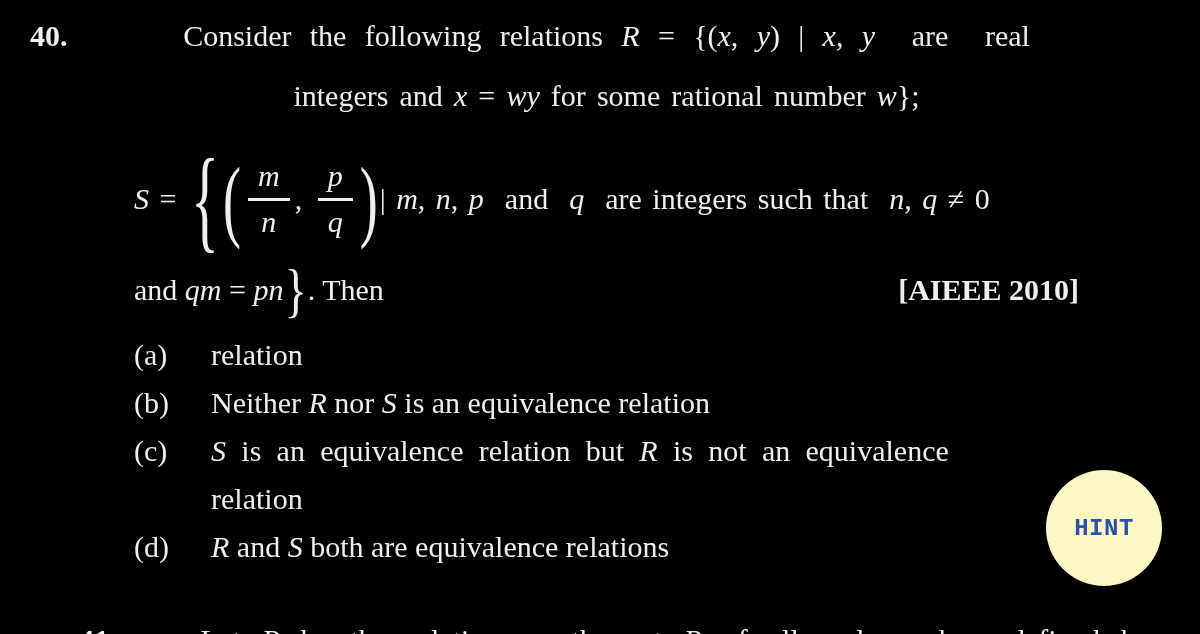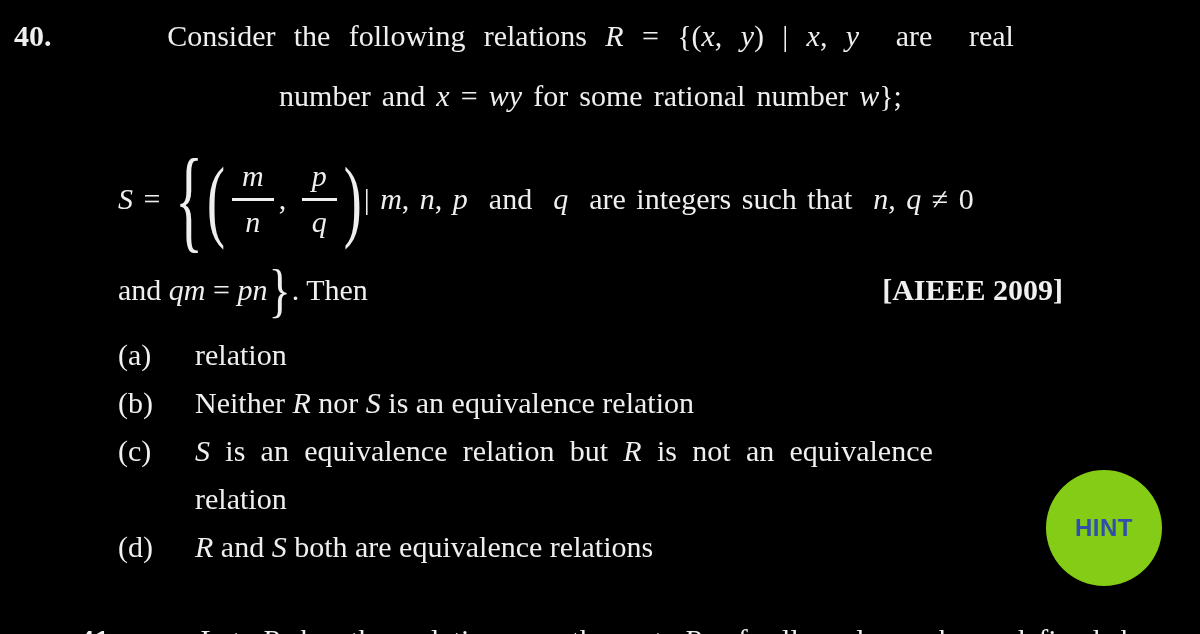--- a/index.html
+++ b/index.html
@@ -4,21 +4,21 @@
 <style>
   * { margin:0; padding:0; box-sizing:border-box; }
   html,body { width:1200px; height:634px; overflow:hidden; }
   body {
     background:#000;
     color:#efeff0;
     font-family:"Liberation Serif","DejaVu Serif",serif;
     font-size:30px;
     position:relative;
   }
-  .question-panel { position:relative; width:1200px; height:634px; padding:16px 0 0 14px; }
+  .question-panel { position:relative; width:1200px; height:634px; padding:16px 0 0 30px; }
   .q-row { display:flex; }
   .q-num { width:104px; font-weight:bold; line-height:40px; flex:0 0 104px; }
   .q-text { width:945px; }
   .line { line-height:40px; white-space:pre-wrap;text-align:center; }
   .jus1 { word-spacing:0.36em; }
   .jus2 { word-spacing:0.26em; }
   .line2 { margin-top:20px; word-spacing:0.12em; }
   .formula-row {
     margin-top:24px; height:118px;
     display:flex; align-items:center; white-space:pre-wrap;
@@ -64,25 +64,25 @@
 </style>
 </head>
 <body>
 
 <div class="question-panel">
 
   <div class="q-row">
     <div class="q-num">40.</div>
     <div class="q-text">
       <div class="line jus1"><span class="sg-n">Consider the following relations </span><span class="sg-i">R</span><span class="sg-n"> = {(</span><span class="sg-i">x</span><span class="sg-n">, </span><span class="sg-i">y</span><span class="sg-n">) | </span><span class="sg-i">x</span><span class="sg-n">, </span><span class="sg-i">y</span><span class="sg-n">  are  real</span></div>
-      <div class="line line2"><span class="sg-n">number and </span><span class="sg-i">x</span><span class="sg-n"> = </span><span class="sg-i">wy</span><span class="sg-n"> for some rational number </span><span class="sg-i">w</span><span class="sg-n">};</span></div>
+      <div class="line line2"><span class="sg-n">integers and </span><span class="sg-i">x</span><span class="sg-n"> = </span><span class="sg-i">wy</span><span class="sg-n"> for some rational number </span><span class="sg-i">w</span><span class="sg-n">};</span></div>
       <div class="formula-row"><span class="sg-i">S</span><span class="sg-n"> = </span><span class="sg-brace">{</span><span class="sg-paren">(</span><span class="frac"><span class="num">m</span><span class="den">n</span></span><span class="sg-n">, </span><span class="frac"><span class="num">p</span><span class="den">q</span></span><span class="sg-paren">)</span><span class="sg-n">| </span><span class="sg-i">m</span><span class="sg-n">, </span><span class="sg-i">n</span><span class="sg-n">, </span><span class="sg-i">p</span><span class="sg-n">  and  </span><span class="sg-i">q</span><span class="sg-n">  are integers such that  </span><span class="sg-i">n</span><span class="sg-n">, </span><span class="sg-i">q</span><span class="sg-n"> ≠ 0</span></div>
       <div class="then-row">
         <span class="then-left"><span class="sg-n">and </span><span class="sg-i">qm</span><span class="sg-n"> = </span><span class="sg-i">pn</span><span class="sg-cbrace">}</span><span class="sg-n">. Then</span></span>
-        <span class="source-tag">[AIEEE 2009]</span>
+        <span class="source-tag">[AIEEE 2010]</span>
       </div>
 
       <div class="options">
 
         <div class="option">
           <div class="opt-label">(a)</div>
           <div class="opt-body">
             <div class="opt-line"><span class="sg-n">relation</span></div>
           </div>
         </div>
@@ -106,19 +106,19 @@
           <div class="opt-label">(d)</div>
           <div class="opt-body">
             <div class="opt-line"><span class="sg-i">R</span><span class="sg-n"> and </span><span class="sg-i">S</span><span class="sg-n"> both are equivalence relations</span></div>
           </div>
         </div>
 
       </div>
     </div>
   </div>
 
-  <button class="hint-button" style="background: #84cc16; color: rgb(46, 79, 174);">HINT</button>
+  <button class="hint-button" style="background: #fef9c3; color: rgb(46, 79, 174); font-family: Liberation Mono, monospace;">HINT</button>
 
   <div class="bottom-cutoff">
     <div class="line"><span class="sg-b">41.</span><span class="sg-n">    Let </span><span class="sg-i">R</span><span class="sg-n"> be the relation on the set </span><span class="sg-i">R</span><span class="sg-n"> of all real numbers defined by</span></div>
   </div>
 
 </div>
 
 </body></html>

